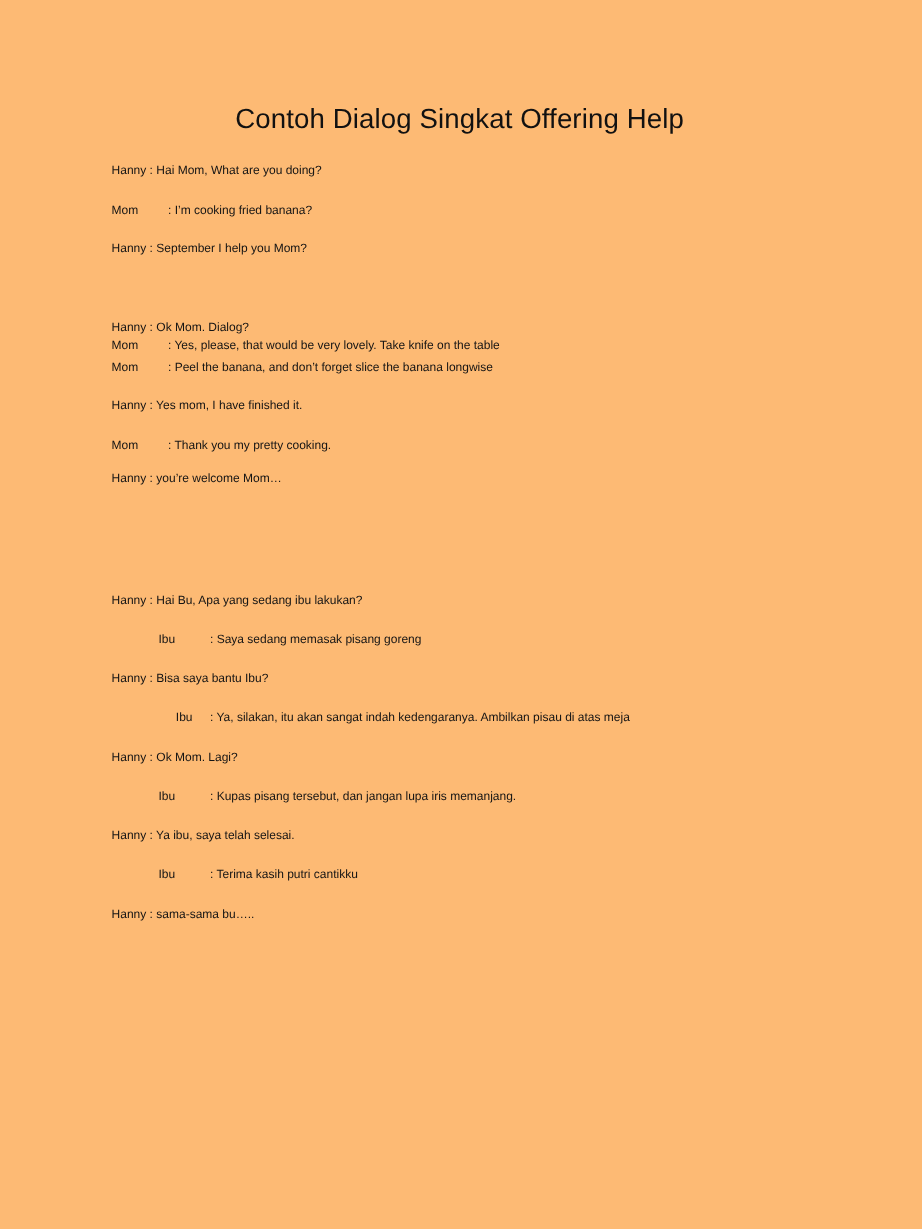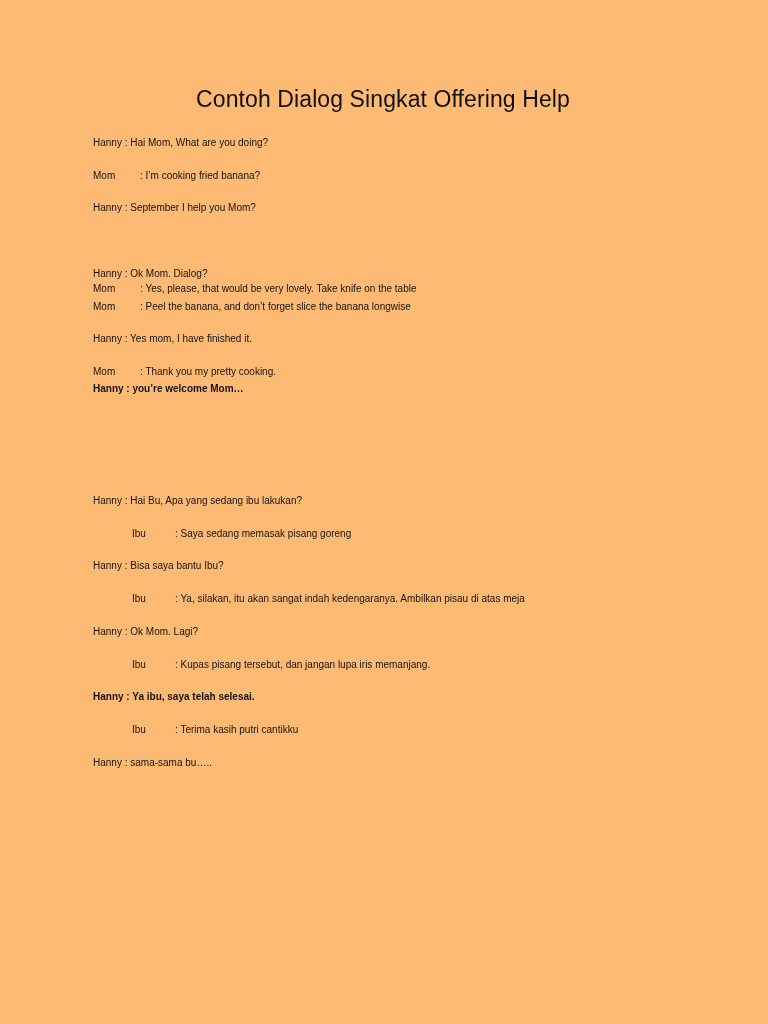--- a/index.html
+++ b/index.html
@@ -88,45 +88,45 @@
     </div>
     <div class="line" style="top:163.5px;">
       <span class="speaker pad-mom">Mom</span><span class="sep">: </span><span class="utterance">Peel the banana, and don’t forget slice the banana longwise</span>
     </div>
     <div class="line" style="top:196.2px;">
       <span class="speaker pad-hanny">Hanny</span><span class="sep"> : </span><span class="utterance">Yes mom, I have finished it.</span>
     </div>
     <div class="line" style="top:228.9px;">
       <span class="speaker pad-mom">Mom</span><span class="sep">: </span><span class="utterance">Thank you my pretty cooking.</span>
     </div>
-    <div class="line" style="top:246px;font-weight:bold;">
+    <div class="line" style="top:257px;">
       <span class="speaker pad-hanny">Hanny</span><span class="sep"> : </span><span class="utterance">you’re welcome Mom…</span>
     </div>
   </div>
 
   <div class="dialog-block" style="top:492px;">
     <div class="line" style="top:0px;">
       <span class="speaker pad-hanny">Hanny</span><span class="sep"> : </span><span class="utterance">Hai Bu, Apa yang sedang ibu lakukan?</span>
     </div>
     <div class="line" style="top:32.7px;">
       <span class="speaker pad-ibu">Ibu</span><span class="sep">: </span><span class="utterance">Saya sedang memasak pisang goreng</span>
     </div>
     <div class="line" style="top:65.4px;">
       <span class="speaker pad-hanny">Hanny</span><span class="sep"> : </span><span class="utterance">Bisa saya bantu Ibu?</span>
     </div>
-    <div class="line" style="top:98.1px;">
+    <div class="line" style="top:98.1px;text-align:center;">
       <span class="speaker pad-ibu">Ibu</span><span class="sep">: </span><span class="utterance">Ya, silakan, itu akan sangat indah kedengaranya. Ambilkan pisau di atas meja</span>
     </div>
     <div class="line" style="top:130.8px;">
       <span class="speaker pad-hanny">Hanny</span><span class="sep"> : </span><span class="utterance">Ok Mom. Lagi?</span>
     </div>
     <div class="line" style="top:163.5px;">
       <span class="speaker pad-ibu">Ibu</span><span class="sep">: </span><span class="utterance">Kupas pisang tersebut, dan jangan lupa iris memanjang.</span>
     </div>
-    <div class="line" style="top:196.2px;font-weight:bold;">
+    <div class="line" style="top:196.2px;">
       <span class="speaker pad-hanny">Hanny</span><span class="sep"> : </span><span class="utterance">Ya ibu, saya telah selesai.</span>
     </div>
     <div class="line" style="top:228.9px;">
       <span class="speaker pad-ibu">Ibu</span><span class="sep">: </span><span class="utterance">Terima kasih putri cantikku</span>
     </div>
     <div class="line" style="top:261.6px;">
       <span class="speaker pad-hanny">Hanny</span><span class="sep"> : </span><span class="utterance">sama-sama bu…..</span>
     </div>
   </div>
 </div>

